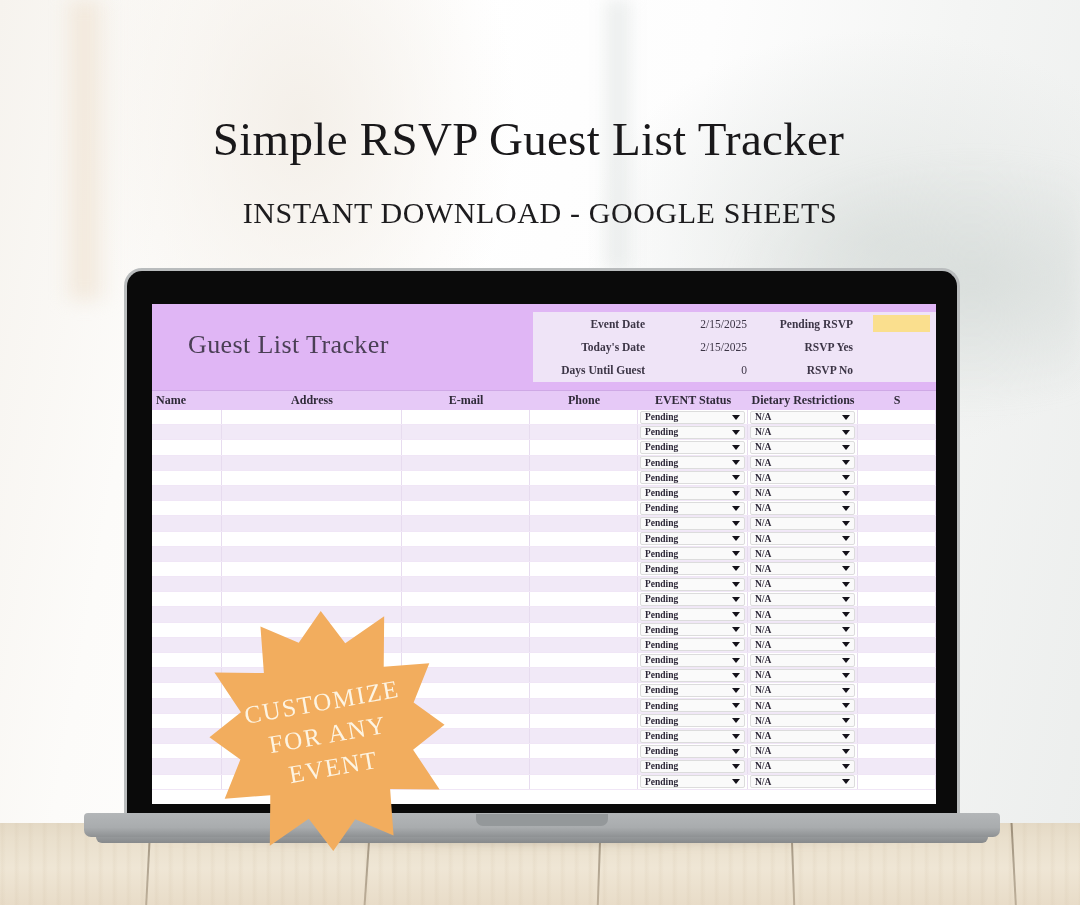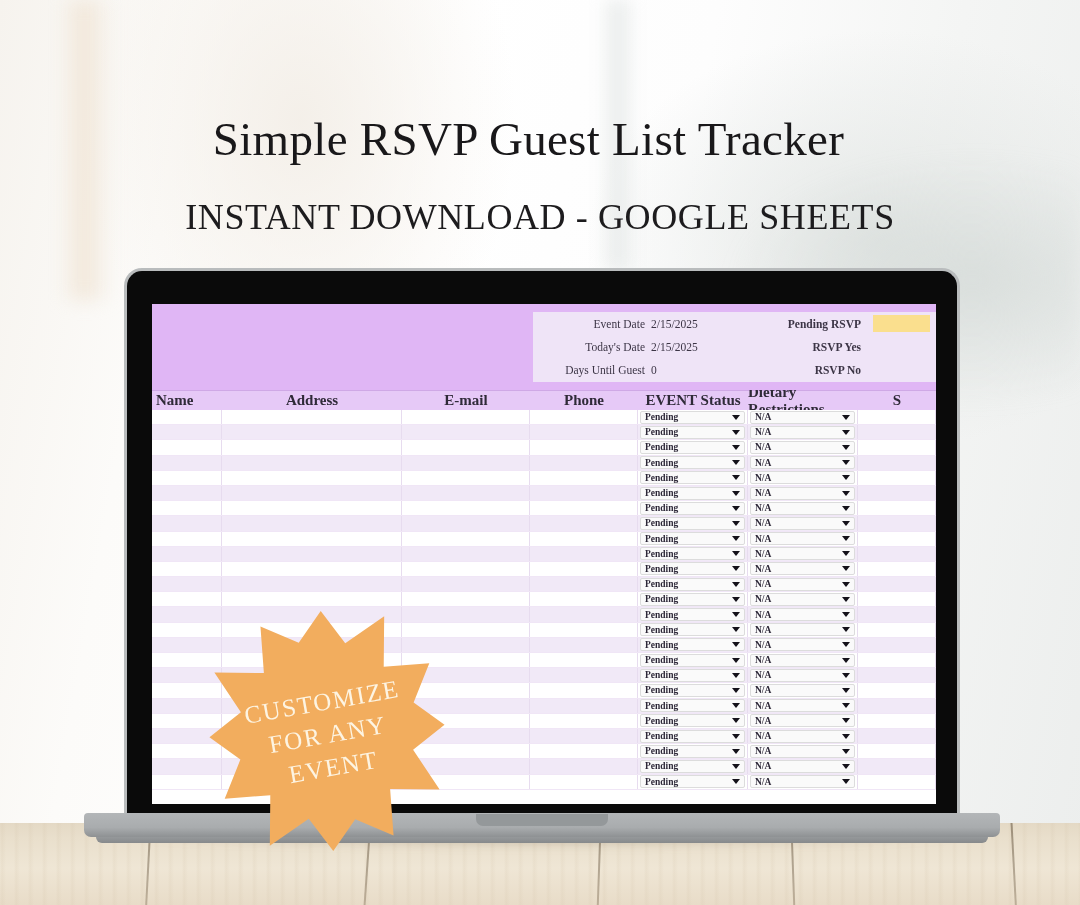--- a/index.html
+++ b/index.html
@@ -86,21 +86,21 @@
     text-align: center;
     font-size: 47px;
     color: #19181a;
     letter-spacing: 0.3px;
   }
   .subtitle {
     position: absolute;
     top: 196px; left: 0;
     width: 1080px;
     text-align: center;
-    font-size: 36px;
+    font-size: 30px;
     color: #1d1c1e;
     letter-spacing: 0.6px;
   }
 
   
   .laptop-lid {
     position: absolute;
     left: 124px; top: 268px;
     width: 836px; height: 560px;
     background: #0a0a0a;
@@ -161,33 +161,33 @@
     left: 381px; top: 8px;
     width: 403px; height: 70px;
     background: #efe4f7;
     display: grid;
     grid-template-columns: 118px 96px 14px 112px 63px;
     grid-template-rows: repeat(3, 1fr);
     align-items: center;
     font-size: 11.5px;
     color: #3c3546;
   }
-  .ip-label { text-align: right; padding-right: 6px; font-weight: normal; }
-  .ip-value { text-align: left; font-weight: normal; }
-  .ip-stat  { text-align: right; padding-right: 12px; font-weight: bold; }
+  .ip-label { text-align: right; padding-right: 6px; font-weight: bold; }
+  .ip-value { text-align: right; font-weight: normal; }
+  .ip-stat  { text-align: right; padding-right: 20px; font-weight: bold; }
   .ip-box   { height: 17px; margin-right: 6px; }
   .ip-box.filled { background: #fadf8e; }
 
   
   .col-head-row {
     display: flex;
     height: 20px;
     background: #e6c9f7;
     border-top: 1px solid #cfa8e6;
-    font-size: 15px;
+    font-size: 12px;
     color: #2f2a38;
     font-weight: bold;
   }
   .col-head-row .cell { display: flex; align-items: center; }
   .col-head-row .cell.c-name { padding-left: 4px; justify-content: flex-start; }
   .col-head-row .cell:not(.c-name) { justify-content: center; }
 
   
   .rows { position: relative; }
   .row {
@@ -279,20 +279,21 @@
   <div class="plank-seam" style="left:1010px; transform: rotate(-3deg);"></div>
 </div>
 <div class="floor-shadow"></div>
 
 <div class="laptop-lid">
   <div class="screen">
 
     <div class="sheet">
 
       <div class="sheet-header">
+        <div class="sheet-title">Guest List Tracker</div>
 
         <div class="info-panel">
 
           <div class="ip-label">Event Date</div>
           <div class="ip-value">2/15/2025</div>
           <div></div>
           <div class="ip-stat">Pending RSVP</div>
           <div class="ip-box filled"></div>
 
           <div class="ip-label">Today's Date</div>

